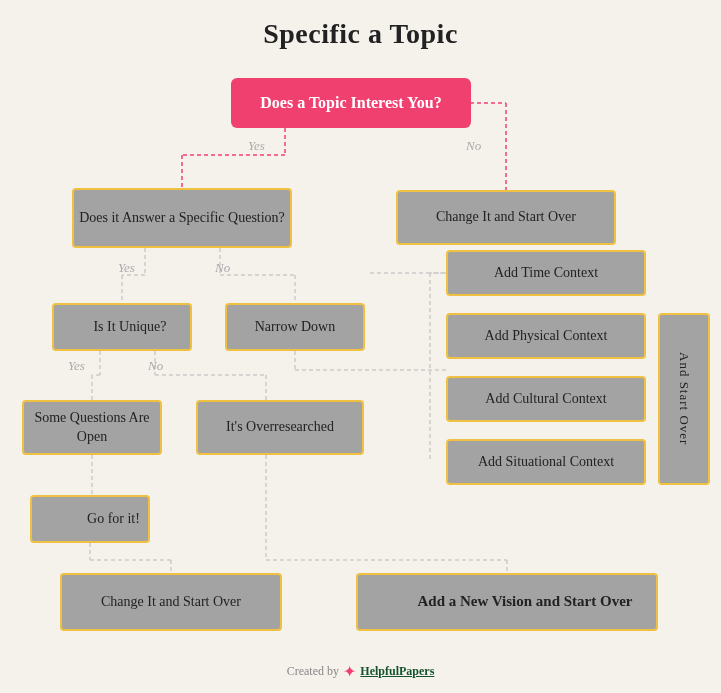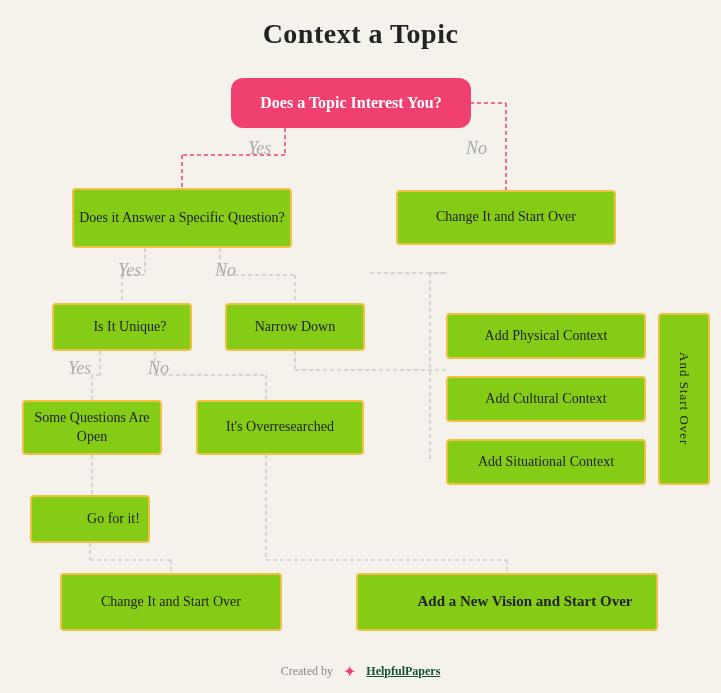--- a/index.html
+++ b/index.html
@@ -33,84 +33,84 @@
       top: 0;
       left: 0;
       width: 721px;
       height: 693px;
       pointer-events: none;
     }
 
     
     .box {
       position: absolute;
-      background: #84cc16;
+      background: #a3a3a3;
       border: 2px solid #f0c040;
       border-radius: 4px;
       display: flex;
       align-items: center;
       justify-content: center;
       text-align: center;
       font-size: 14px;
       color: #222;
       line-height: 1.3;
     }
 
     .box-pink {
       background: #f04070;
       border: none;
-      border-radius: 12px;
+      border-radius: 6px;
       color: #fff;
       font-size: 16px;
       font-weight: bold;
     }
 
     .box-yellow-bold {
       border: 2.5px solid #f0c040;
       font-weight: bold;
       font-size: 15px;
       padding-left: 36px;
     }
 
     .label-text {
       position: absolute;
-      font-size: 18px;
+      font-size: 13px;
       color: #aaa;
       font-style: italic;
     }
 
     .footer {
       position: absolute;
       bottom: 12px;
       left: 0;
       right: 0;
       text-align: center;
       font-size: 12px;
       color: #888;
       display: flex;
       align-items: center;
       justify-content: center;
-      gap: 10px;
+      gap: 4px;
     }
 
     .footer-logo {
       display: inline-flex;
       align-items: center;
       gap: 4px;
       font-weight: bold;
       color: #14532d;
       text-decoration: underline;
     }
   </style>
 </head>
 <body>
 
 <div class="page-container">
 
-  <div class="title">Context a Topic</div>
+  <div class="title">Specific a Topic</div>
 
   <svg class="flowchart">
 
     <line x1="470" y1="103" x2="506" y2="103" stroke="#f04070" stroke-width="1.5" stroke-dasharray="4,3"></line>
     <line x1="506" y1="103" x2="506" y2="205" stroke="#f04070" stroke-width="1.5" stroke-dasharray="4,3"></line>
     <line x1="506" y1="205" x2="616" y2="205" stroke="#f04070" stroke-width="1.5" stroke-dasharray="4,3"></line>
 
     <line x1="285" y1="128" x2="285" y2="155" stroke="#f04070" stroke-width="1.5" stroke-dasharray="4,3"></line>
     <line x1="285" y1="155" x2="182" y2="155" stroke="#f04070" stroke-width="1.5" stroke-dasharray="4,3"></line>
     <line x1="182" y1="155" x2="182" y2="188" stroke="#f04070" stroke-width="1.5" stroke-dasharray="4,3"></line>
@@ -207,20 +207,23 @@
   </div>
 
   <div class="box" style="left:60px; top:573px; width:222px; height:58px; border-color:#f0c040;">
     <span>Change It and Start Over</span>
   </div>
 
   <div class="box box-yellow-bold" style="left:356px; top:573px; width:302px; height:58px;">
     <span>Add a New Vision and Start Over</span>
   </div>
 
+  <div class="box" style="left:446px; top:250px; width:200px; height:46px;">
+    <span>Add Time Context</span>
+  </div>
 
   <div class="box" style="left:446px; top:376px; width:200px; height:46px;">
     <span>Add Cultural Context</span>
   </div>
 
   <div class="box" style="left:446px; top:313px; width:200px; height:46px;">
     <span>Add Physical Context</span>
   </div>
 
   <div class="box" style="left:446px; top:439px; width:200px; height:46px;">

